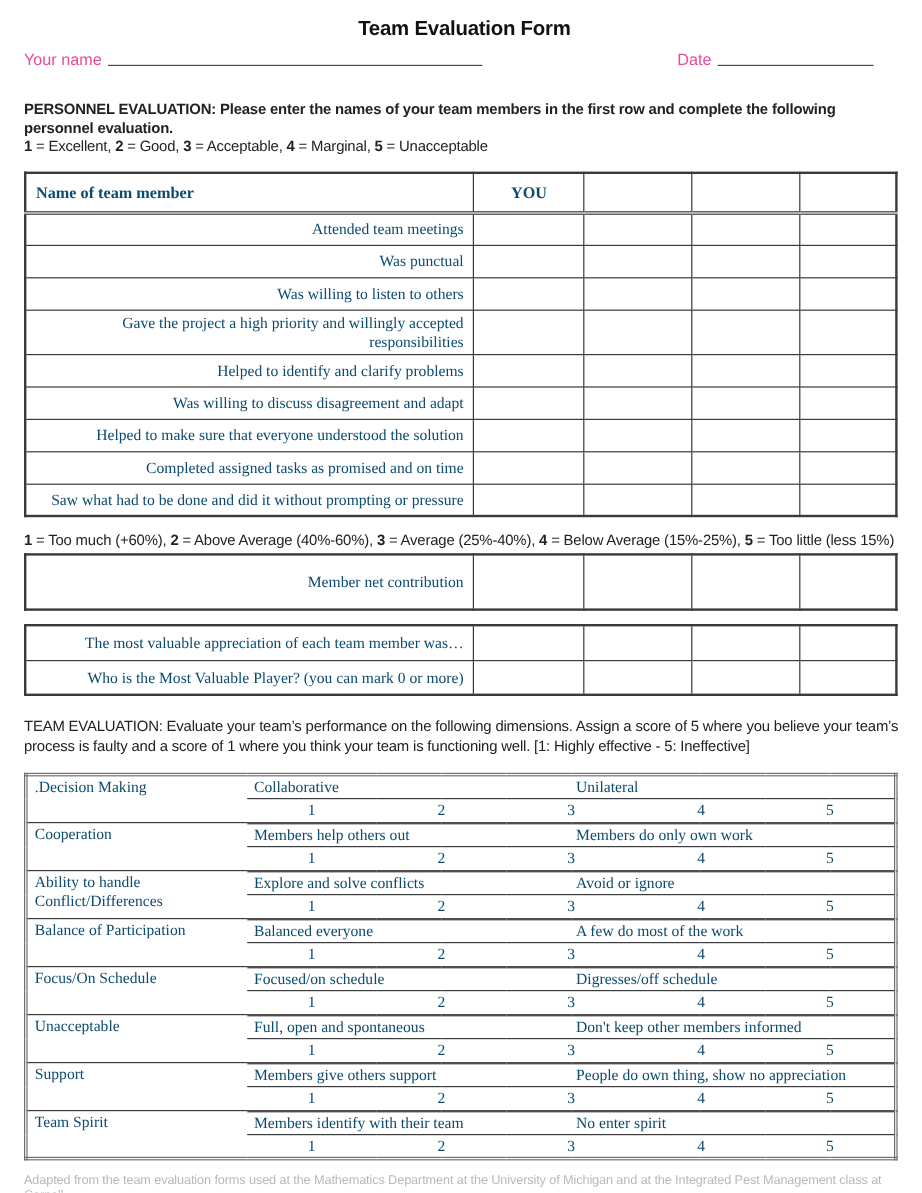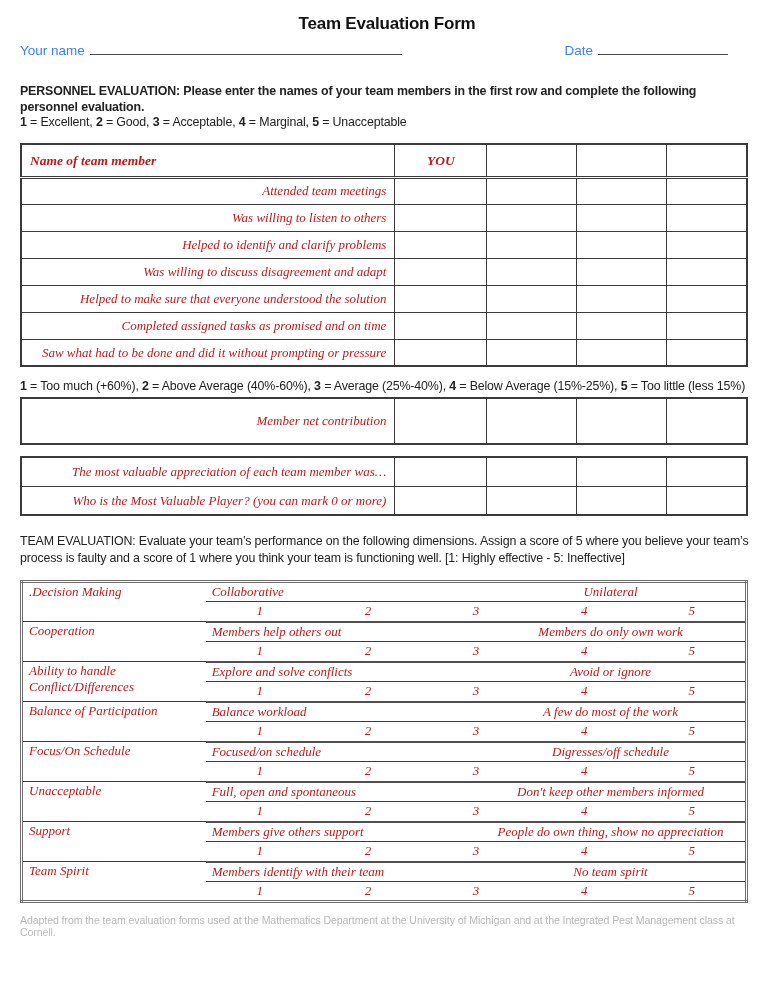--- a/index.html
+++ b/index.html
@@ -7,36 +7,36 @@
   body {
     width: 768px; height: 994px;
     font-family: "Liberation Sans", sans-serif;
     color: #1c1c1c;
     overflow: hidden;
   }
   .page { padding: 14px 14px 0 20px; width: 768px; }
 
   
   .title { text-align: center; font-size: 17px; font-weight: bold; color: #111; letter-spacing: -0.2px; }
-  .name-date-row { display: flex; justify-content: space-between; align-items: flex-end; margin-top: 7px; font-size: 13.5px; color: #3b82f6; }
+  .name-date-row { display: flex; justify-content: space-between; align-items: flex-end; margin-top: 7px; font-size: 13.5px; color: #ec4899; }
   .fill-line { display: inline-block; height: 1em; border-bottom: 1.6px solid #4a4a4a; margin-left: 5px; }
   .fill-name { width: 312px; }
   .fill-date { width: 130px; }
   .date-group { margin-right: 26px; }
 
   
   .para { font-size: 12.4px; letter-spacing: -0.15px; line-height: 1.32; color: #222; }
   .personnel-para { margin-top: 25px; font-weight: bold; }
   .team-para { margin-top: 17px; }
   .legend b, .para b { font-weight: bold; }
   .legend { font-size: 12.4px; letter-spacing: -0.15px; color: #222; }
   .legend2 { margin-top: 12px; margin-bottom: 4px; }
 
   
-  table { border-collapse: collapse; table-layout: fixed; width: 728px; font-family: "Liberation Serif", serif; font-size: 13px; color: #b91c1c; font-style: italic; }
+  table { border-collapse: collapse; table-layout: fixed; width: 728px; font-family: "Liberation Serif", serif; font-size: 13px; color: #0c4a6e; }
   td, th { overflow: hidden; }
 
   
   .ptable { border: 2px solid #3a3a3a; }
   .ptable td, .ptable th { border: 1px solid #3a3a3a; }
   .ptable .label-cell { text-align: right; padding: 2px 8px; }
   .tbl1 { margin-top: 14px; }
   .tbl1 th { height: 33px; text-align: left; padding: 2px 8px; font-size: 13.5px; }
   .tbl1 th.you-cell { text-align: center; padding: 2px; }
   .tbl1 thead th { border-bottom: 3px double #3a3a3a; }
@@ -44,21 +44,21 @@
   .mid td { height: 46px; }
   .mvp { margin-top: 11px; }
   .mvp td { height: 29px; }
 
   
   .team { margin-top: 14px; border: 3px double #6f6f6f; }
   .team td { border: none; }
   .t-dim { border-right: 1px solid #3a3a3a; border-bottom: 2px solid #4f4f4f; vertical-align: top; padding: 1px 6px; text-align: left; }
   .t-label-row td { height: 20px; border-bottom: 1px solid #3a3a3a; }
   .t-left { text-align: left; padding: 1px 6px; border-right: 1px solid #3a3a3a; }
-  .t-right { text-align: center; padding: 1px 4px; }
+  .t-right { text-align: left; padding: 1px 4px; }
   .t-num-row td { height: 20px; text-align: center; border-bottom: 2px solid #4f4f4f; }
 
   
   .footer { margin-top: 11px; font-size: 10.6px; letter-spacing: -0.1px; color: #b8b8b8; }
 </style>
 </head>
 <body>
 
 <div class="page">
 
@@ -97,21 +97,35 @@
     </thead>
     <tbody>
       <tr>
           <td class="label-cell">Attended team meetings</td>
           <td></td>
           <td></td>
           <td></td>
           <td></td>
         </tr>
       <tr>
+          <td class="label-cell">Was punctual</td>
+          <td></td>
+          <td></td>
+          <td></td>
+          <td></td>
+        </tr>
+      <tr>
           <td class="label-cell">Was willing to listen to others</td>
+          <td></td>
+          <td></td>
+          <td></td>
+          <td></td>
+        </tr>
+      <tr>
+          <td class="label-cell">Gave the project a high priority and willingly accepted responsibilities</td>
           <td></td>
           <td></td>
           <td></td>
           <td></td>
         </tr>
       <tr>
           <td class="label-cell">Helped to identify and clarify problems</td>
           <td></td>
           <td></td>
           <td></td>
@@ -248,21 +262,21 @@
       <tr class="t-num-row">
           <td colspan="2">1</td>
           <td colspan="2">2</td>
           <td colspan="2">3</td>
           <td colspan="2">4</td>
           <td colspan="2">5</td>
         </tr>
 
       <tr class="t-label-row">
           <td class="t-dim" rowspan="2">Balance of Participation</td>
-          <td class="t-left" colspan="5">Balance workload</td>
+          <td class="t-left" colspan="5">Balanced everyone</td>
           <td class="t-right" colspan="5">A few do most of the work</td>
         </tr>
       <tr class="t-num-row">
           <td colspan="2">1</td>
           <td colspan="2">2</td>
           <td colspan="2">3</td>
           <td colspan="2">4</td>
           <td colspan="2">5</td>
         </tr>
 
@@ -301,21 +315,21 @@
           <td colspan="2">1</td>
           <td colspan="2">2</td>
           <td colspan="2">3</td>
           <td colspan="2">4</td>
           <td colspan="2">5</td>
         </tr>
 
       <tr class="t-label-row">
           <td class="t-dim" rowspan="2">Team Spirit</td>
           <td class="t-left" colspan="5">Members identify with their team</td>
-          <td class="t-right" colspan="5">No team spirit</td>
+          <td class="t-right" colspan="5">No enter spirit</td>
         </tr>
       <tr class="t-num-row">
           <td colspan="2">1</td>
           <td colspan="2">2</td>
           <td colspan="2">3</td>
           <td colspan="2">4</td>
           <td colspan="2">5</td>
         </tr>
     </tbody>
   </table>

